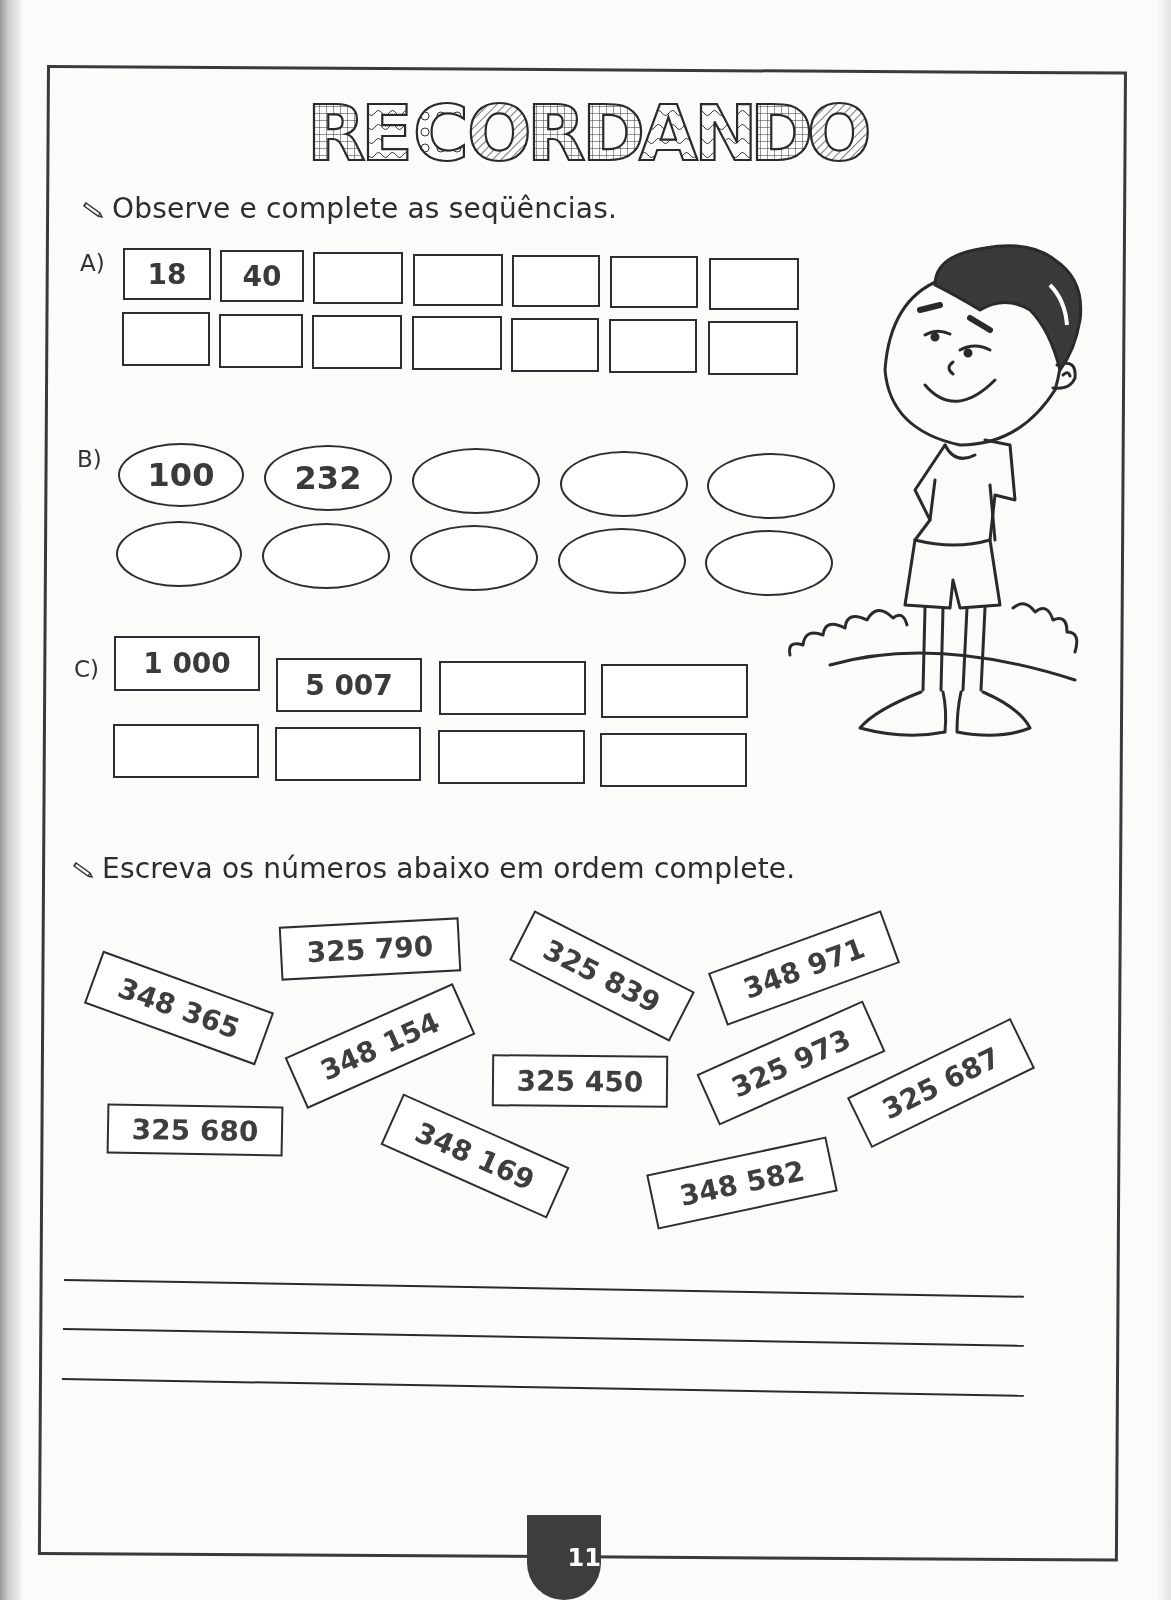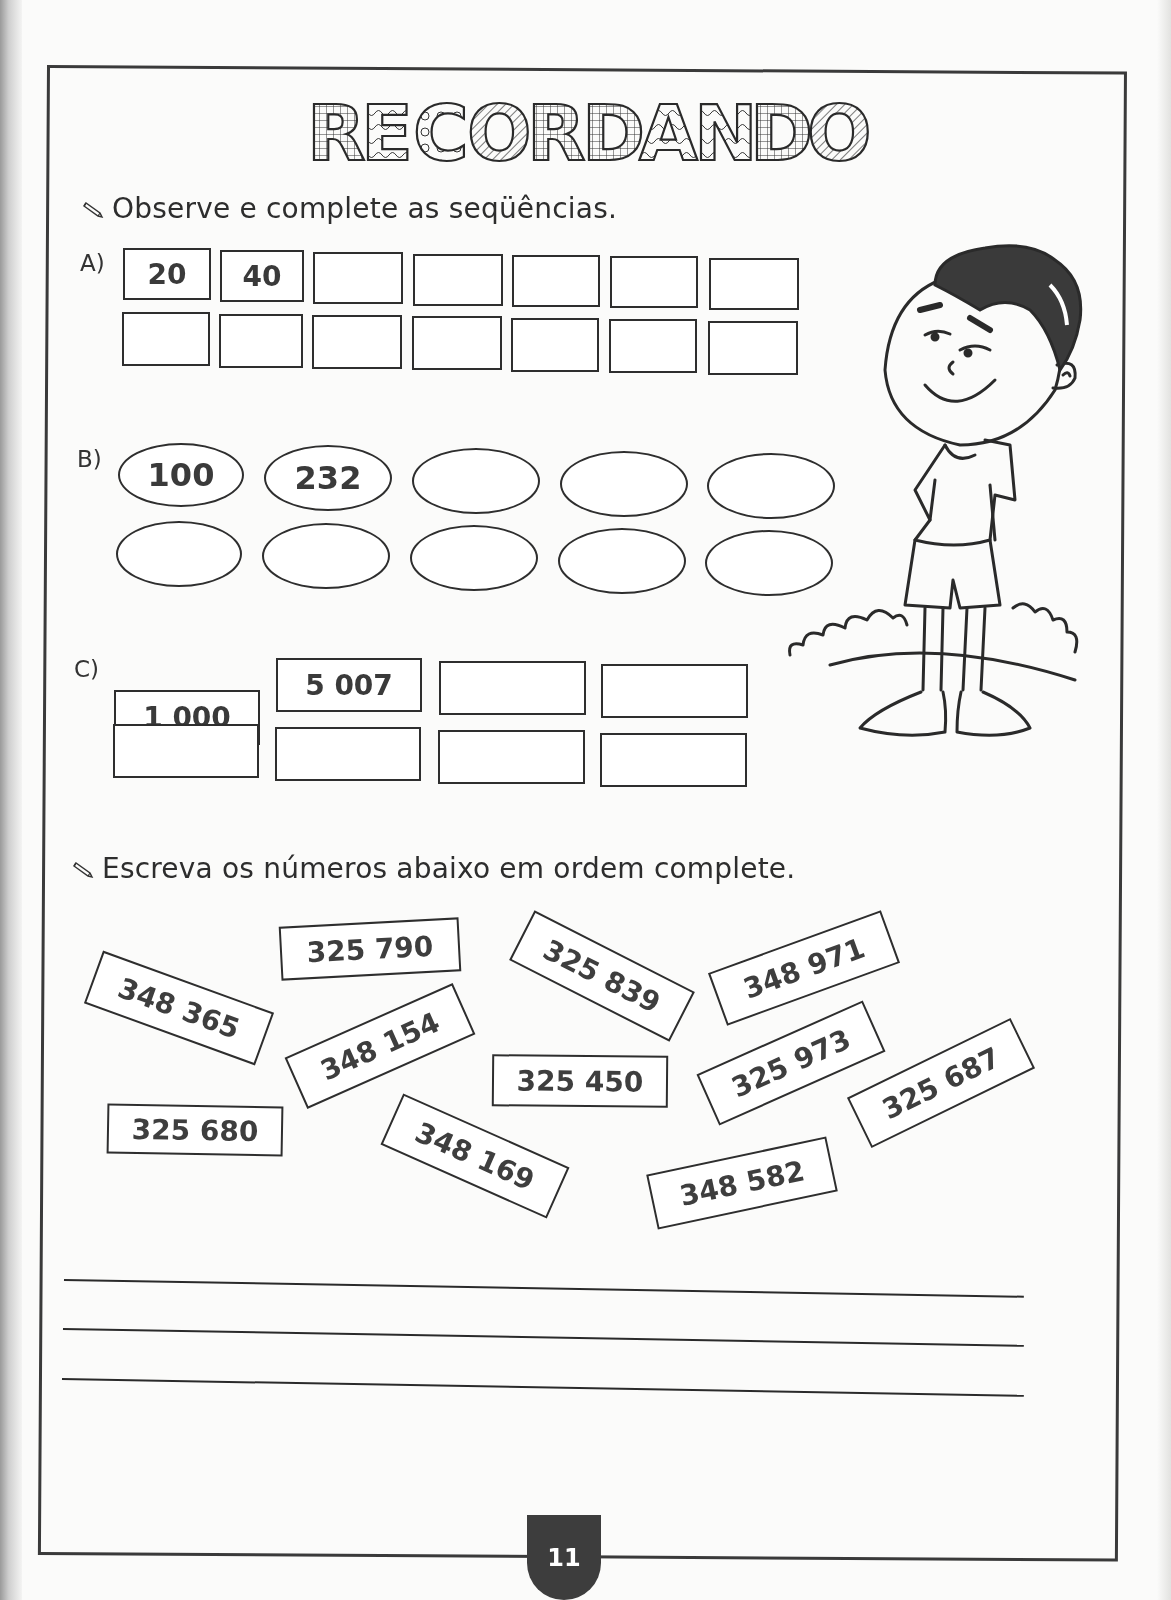--- a/index.html
+++ b/index.html
@@ -49,21 +49,21 @@
     box-sizing:border-box; display:flex; align-items:center; justify-content:center;
     font-weight:bold; font-size:28px; color:#3e3e3e; white-space:nowrap;
   }
   .write-line {
     position:absolute; height:2px; background:#2a2a2a; transform-origin:0 0;
   }
   .boy { position:absolute; left:785px; top:240px; width:300px; height:505px; }
   .page-tab {
     position:absolute; left:527px; top:1515px; width:74px; height:85px;
     background:#3d3d3d; border-radius:0 0 37px 37px;
-    display:flex; align-items:center; justify-content:center;
+    display:flex; align-items:center; justify-content:flex-end;
     color:#fff; font-weight:bold; font-size:24px;
   }
 </style>
 </head>
 <body>
 
 <div class="page-shadow"></div>
 <div class="page-shadow-right"></div>
 
 <div class="frame"></div>
@@ -103,21 +103,21 @@
 <div class="instruction" style="left:82px; top:192px;">
   <svg class="pencil" viewBox="0 0 22 18">
     <path d="M2 4 L16 14 L20 15 L18 11 L4 1 Z" fill="none" stroke="#333" stroke-width="1.4"></path>
     <line x1="4" y1="1" x2="2" y2="4" stroke="#333" stroke-width="1.4"></line>
     <line x1="16" y1="14" x2="18" y2="11" stroke="#333" stroke-width="1.2"></line>
   </svg><span>Observe e complete as seqüências.</span>
 </div>
 
 <div class="label" style="left:80px; top:250px;">A)</div>
 <div>
-  <div class="box" style="left:123px; top:248px; width:88px; height:52px;">20</div>
+  <div class="box" style="left:123px; top:248px; width:88px; height:52px;">18</div>
   <div class="box" style="left:220px; top:250px; width:84px; height:52px;">40</div>
   <div class="box" style="left:313px; top:252px; width:90px; height:52px;"></div>
   <div class="box" style="left:413px; top:254px; width:90px; height:52px;"></div>
   <div class="box" style="left:512px; top:255px; width:88px; height:52px;"></div>
   <div class="box" style="left:610px; top:256px; width:88px; height:52px;"></div>
   <div class="box" style="left:709px; top:258px; width:90px; height:52px;"></div>
 
   <div class="box" style="left:122px; top:312px; width:88px; height:54px;"></div>
   <div class="box" style="left:219px; top:314px; width:84px; height:54px;"></div>
   <div class="box" style="left:312px; top:315px; width:90px; height:54px;"></div>
@@ -137,21 +137,21 @@
 
   <div class="oval" style="left:116px; top:521px; width:126px; height:66px;"></div>
   <div class="oval" style="left:262px; top:523px; width:128px; height:66px;"></div>
   <div class="oval" style="left:410px; top:525px; width:128px; height:66px;"></div>
   <div class="oval" style="left:558px; top:528px; width:128px; height:66px;"></div>
   <div class="oval" style="left:705px; top:530px; width:128px; height:66px;"></div>
 </div>
 
 <div class="label" style="left:74px; top:656px;">C)</div>
 <div>
-  <div class="box" style="left:114px; top:690px; width:146px; height:55px;">1 000</div>
+  <div class="box" style="left:114px; top:636px; width:146px; height:55px;">1 000</div>
   <div class="box" style="left:276px; top:658px; width:146px; height:54px;">5 007</div>
   <div class="box" style="left:439px; top:661px; width:147px; height:54px;"></div>
   <div class="box" style="left:601px; top:664px; width:147px; height:54px;"></div>
 
   <div class="box" style="left:113px; top:724px; width:146px; height:54px;"></div>
   <div class="box" style="left:275px; top:727px; width:146px; height:54px;"></div>
   <div class="box" style="left:438px; top:730px; width:147px; height:54px;"></div>
   <div class="box" style="left:600px; top:733px; width:147px; height:54px;"></div>
 </div>
 

